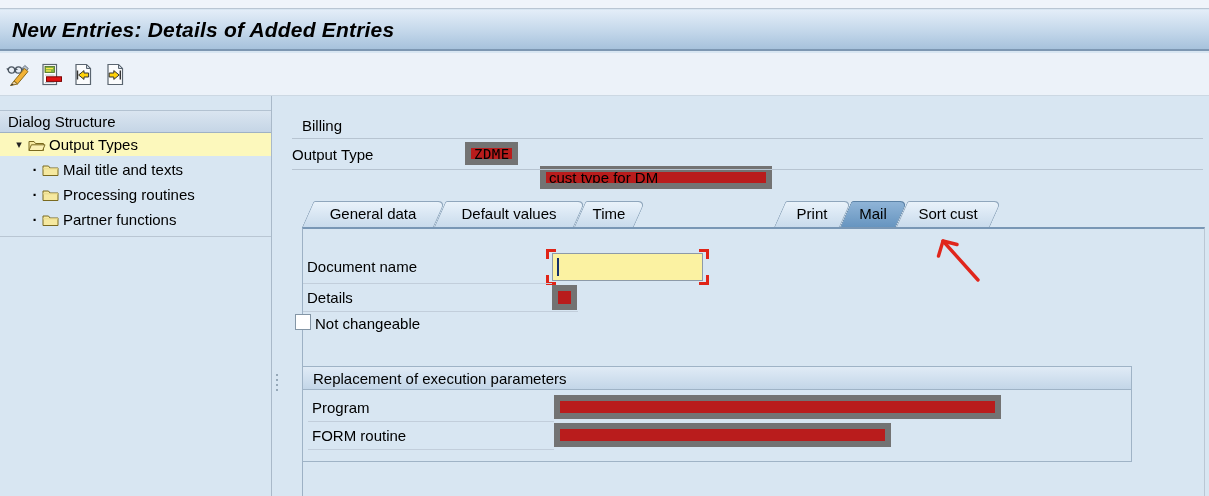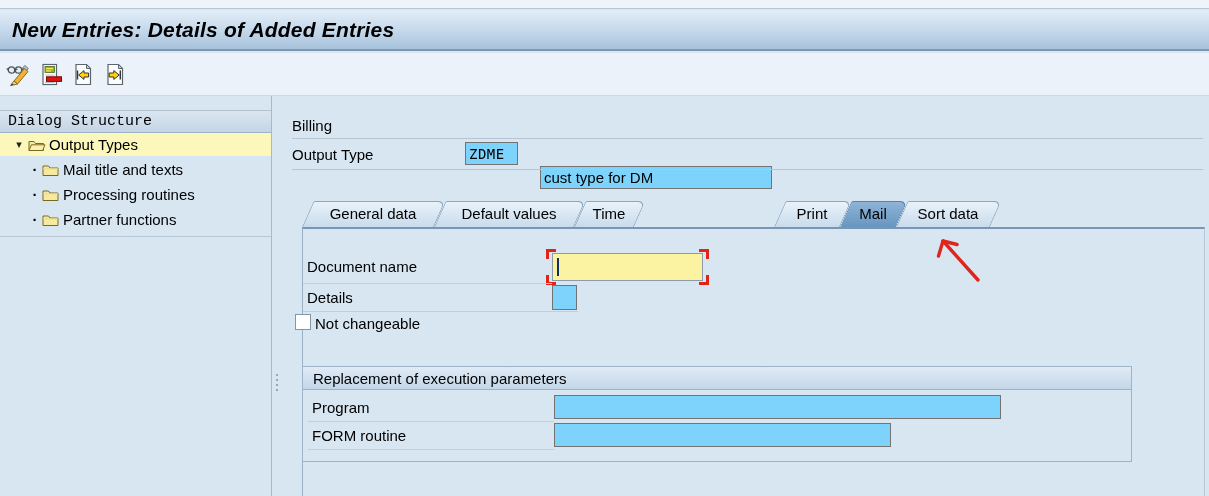--- a/index.html
+++ b/index.html
@@ -14,35 +14,35 @@
               border-bottom: 2px solid #7d97b2; }
   .titlebar h1 { font-size: 21px; font-weight: bold; font-style: italic; padding: 8px 10px 0 12px; letter-spacing: .2px; }
   .toolbar { position: absolute; left: 0; top: 53px; width: 1209px; height: 43px; background: #ecf2f9; border-bottom: 1px solid #ccd8e3; }
   .tb-btn { position: absolute; top: 7px; width: 30px; height: 30px; border: none; background: transparent; cursor: pointer; padding: 1px; }
   .tb-btn svg { display: block; }
 
   
   .left-panel { position: absolute; left: 0; top: 96px; width: 272px; height: 400px; border-right: 1px solid #a9b9c9; }
   .panel-header { position: absolute; left: 0; top: 14px; width: 271px; height: 23px;
                   background: linear-gradient(#dae5f0, #c5d5e6); border-top: 1px solid #b3c2d1; border-bottom: 1px solid #9fb2c4;
-                  font-size: 15px; padding: 2px 0 12px 8px; font-family: Liberation Mono, monospace; }
+                  font-size: 15px; padding: 2px 0 12px 8px; }
   .tree-row { position: absolute; left: 0; width: 271px; height: 23px; display: flex; align-items: center; font-size: 15px; cursor: default; }
   .tree-row.selected { background: #fcf8bc; }
   .tw { display: inline-block; text-align: center; }
   .expander { width: 14px; margin-left: 12px; font-size: 11px; color: #222; }
   .bullet { width: 10px; margin-left: 30px; font-weight: bold; }
   .tree-row .folder { margin: 0 3px 0 2px; display: inline-flex; }
   .tree-hairline { position: absolute; left: 0; top: 140px; width: 271px; height: 1px; background: #b9c6d3; }
   .splitter-dots { position: absolute; left: 276px; top: 374px; display: flex; flex-direction: column; gap: 3px; cursor: col-resize; }
   .splitter-dots i { width: 2px; height: 2px; background: #7f93a5; border-radius: 50%; }
 
   
   .lbl { position: absolute; font-size: 15px; white-space: nowrap; }
   .hairline { position: absolute; height: 1px; background: #b7c4d1; }
-  .fld { position: absolute; border: 1px solid #737373; background: #7dd3fc; font-size: 15px; font-family: "Liberation Sans", sans-serif; padding: 0 3px; height: 23px; }
+  .fld { position: absolute; border: 6px solid #737373; background: #b91c1c; font-size: 15px; font-family: "Liberation Sans", sans-serif; padding: 0 3px; height: 23px; }
   .mono { font-family: "DejaVu Sans Mono", monospace; font-size: 14px; letter-spacing: .5px; }
 
   
   .tab { position: absolute; top: 201px; height: 26px; cursor: pointer; }
   .tab .bg { position: absolute; inset: 0; transform: skewX(-24deg); transform-origin: bottom left;
              background: linear-gradient(#e9f2fa, #c9dbec); border: 1px solid #8fa6bc; border-bottom: none; border-radius: 2px 7px 0 0; }
   .tab.active .bg { background: linear-gradient(#8fb4d7, #6795c0); border-color: #5b82a6; }
   .tab .t { position: relative; display: block; text-align: center; font-size: 15px; padding: 4px 0 0 10px; white-space: nowrap; }
   .tab-panel { position: absolute; left: 302px; top: 227px; width: 903px; height: 269px;
                border-top: 2px solid #7997b5; border-left: 1px solid #9db1c5; border-right: 1px solid #bac7d4; }
@@ -169,21 +169,21 @@
     </div>
     <div class="tree-hairline"></div>
   </div>
   <div class="splitter-dots">
       <i></i>
       <i></i>
       <i></i>
       <i></i>
     </div>
 
-  <div class="lbl" style="left:292px; top:117px">Billing</div>
+  <div class="lbl" style="left:302px; top:117px">Billing</div>
   <div class="hairline" style="left:292px; top:138px; width:911px"></div>
   <div class="lbl" style="left:292px; top:146px">Output Type</div>
   <input class="fld mono" style="left: 465px; top: 142px; width: 53px;" value="ZDME">
   <input class="fld" style="left: 540px; top: 142px; width: 232px; margin-top: 24px;" value="cust type for DM">
   <div class="hairline" style="left:292px; top:169px; width:911px"></div>
 
   <div class="tab" style="left:434px; width:140px">
     <span class="bg"></span>
       <span class="t">Default values</span>
   </div>
@@ -198,21 +198,21 @@
   <div class="tab" style="left:774px; width:66px">
     <span class="bg"></span>
       <span class="t">Print</span>
   </div>
   <div class="tab active" style="left:840px; width:56px">
     <span class="bg"></span>
       <span class="t">Mail</span>
   </div>
   <div class="tab" style="left:896px; width:94px">
     <span class="bg"></span>
-      <span class="t">Sort data</span>
+      <span class="t">Sort cust</span>
   </div>
   <div class="tab-panel"></div>
 
   <div class="lbl" style="left:307px; top:258px">Document name</div>
   <input class="fld focus-input" style="left: 552px; top: 253px; width: 151px; height: 28px;" value="">
   <div class="caret"></div>
   <div class="fb tl" style="left:546px; top:249px"></div>
   <div class="fb tr" style="left:699px; top:249px"></div>
   <div class="fb bl" style="left:546px; top:275px"></div>
   <div class="fb br" style="left:699px; top:275px"></div>

